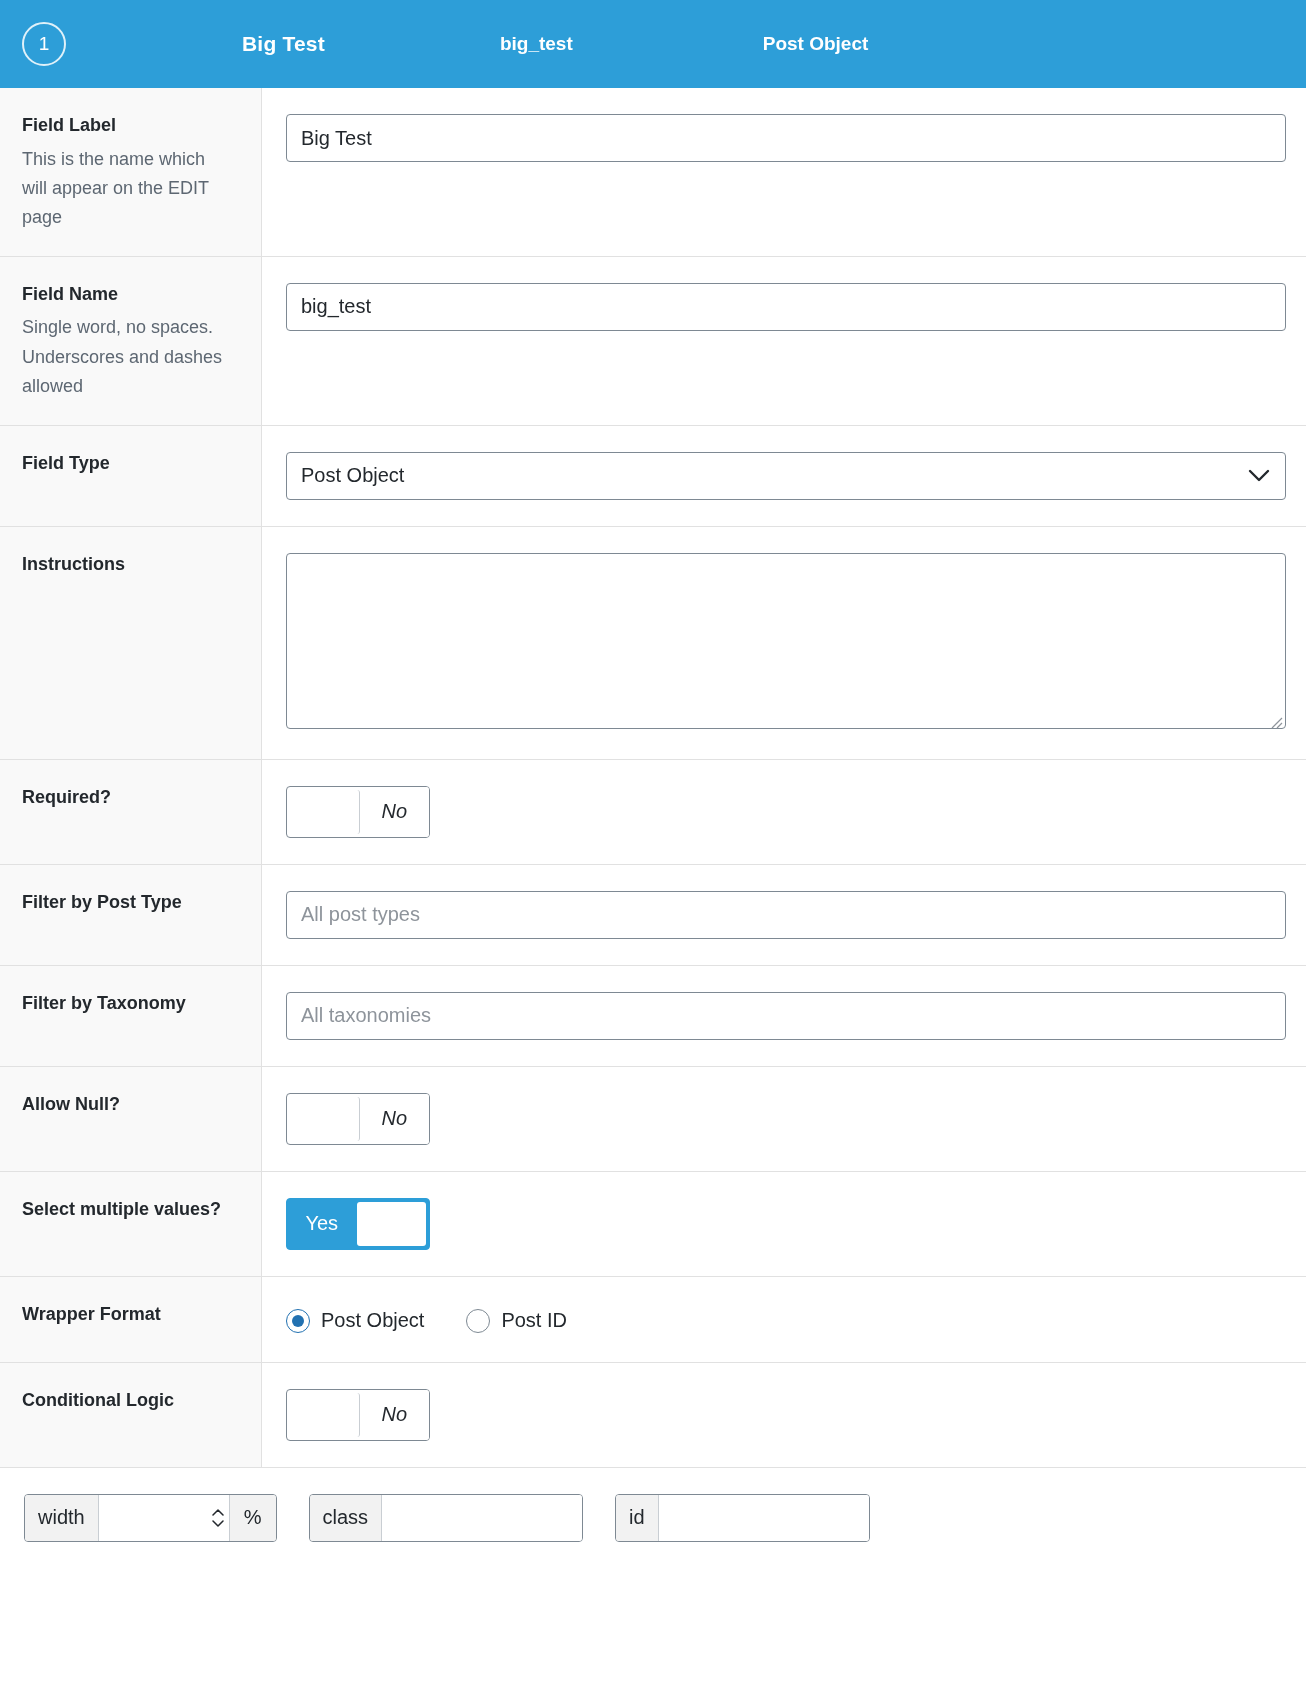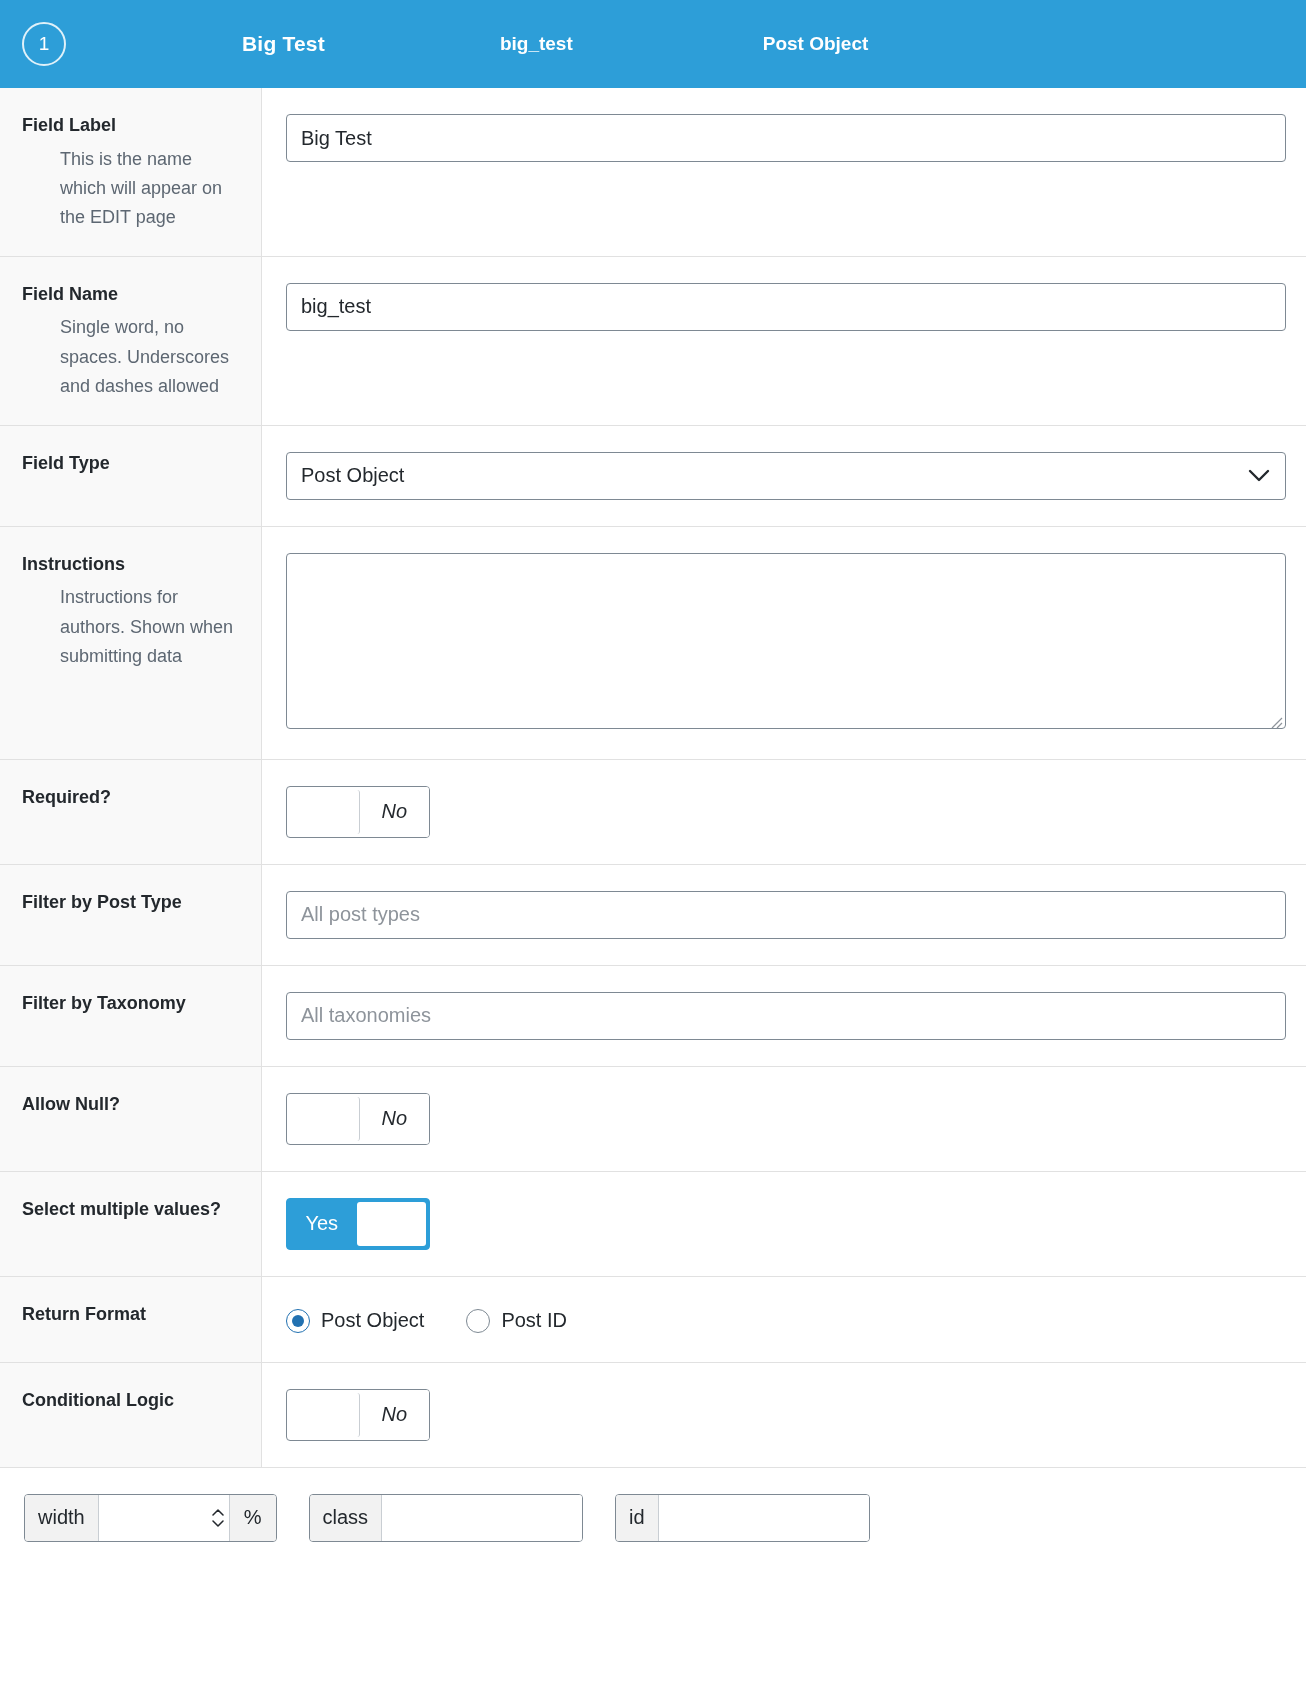--- a/index.html
+++ b/index.html
@@ -68,21 +68,20 @@
     font-weight: bold;
     color: #23282d;
     line-height: 1.25;
   }
   .cell-label .desc {
     font-size: 18px;
     color: #5d6772;
     line-height: 1.62;
     margin-top: 8px;
     max-width: 215px;
-    margin-left: 38px;
   }
   .cell-field {
     flex: 1 1 auto;
     padding: 26px 22px 26px 24px;
   }
   
   .text-input {
     width: 1000px;
     height: 48px;
     border: 1px solid #7e8993;
@@ -300,21 +299,20 @@
             <path d="M2 2 L11 11 L20 2" fill="none" stroke="#23282d" stroke-width="2.4" stroke-linecap="round" stroke-linejoin="round"></path>
           </svg>
         </span>
       </div>
     </div>
   </div>
 
   <div class="row">
     <div class="cell-label">
       <div class="lbl">Instructions</div>
-      <div class="desc">Instructions for authors. Shown when submitting data</div>
     </div>
     <div class="cell-field">
       <div class="textarea-wrap">
         <textarea class="textarea" style=""></textarea>
         <span class="resize-grip">
           <svg width="14" height="14" viewBox="0 0 14 14">
             <path d="M13 3 L3 13 M13 8 L8 13" stroke="#8e949b" stroke-width="1.2" fill="none"></path>
           </svg>
         </span>
       </div>
@@ -370,21 +368,21 @@
     <div class="cell-field">
       <div class="toggle on">
         <div class="half active">Yes</div>
         <div class="half inactive"></div>
       </div>
     </div>
   </div>
 
   <div class="row">
     <div class="cell-label">
-      <div class="lbl">Return Format</div>
+      <div class="lbl">Wrapper Format</div>
     </div>
     <div class="cell-field">
       <div class="radios">
         <label class="radio-item">
           <span class="radio checked"></span>
           <span class="radio-label">Post Object</span>
         </label>
         <label class="radio-item">
           <span class="radio"></span>
           <span class="radio-label">Post ID</span>

